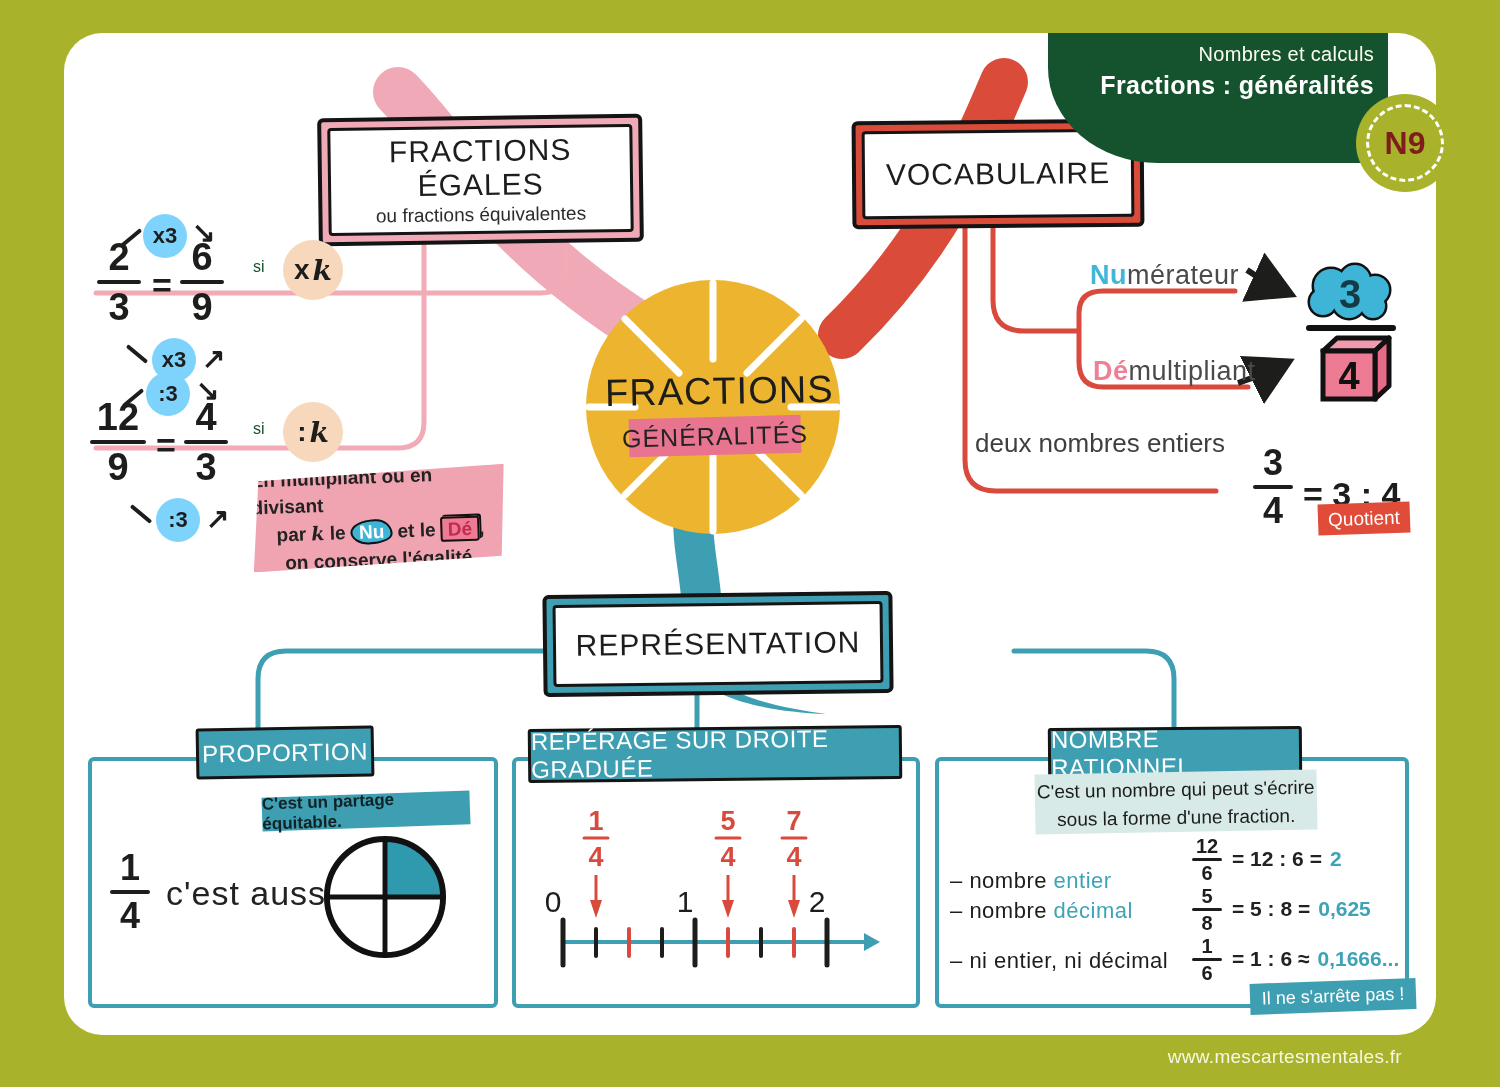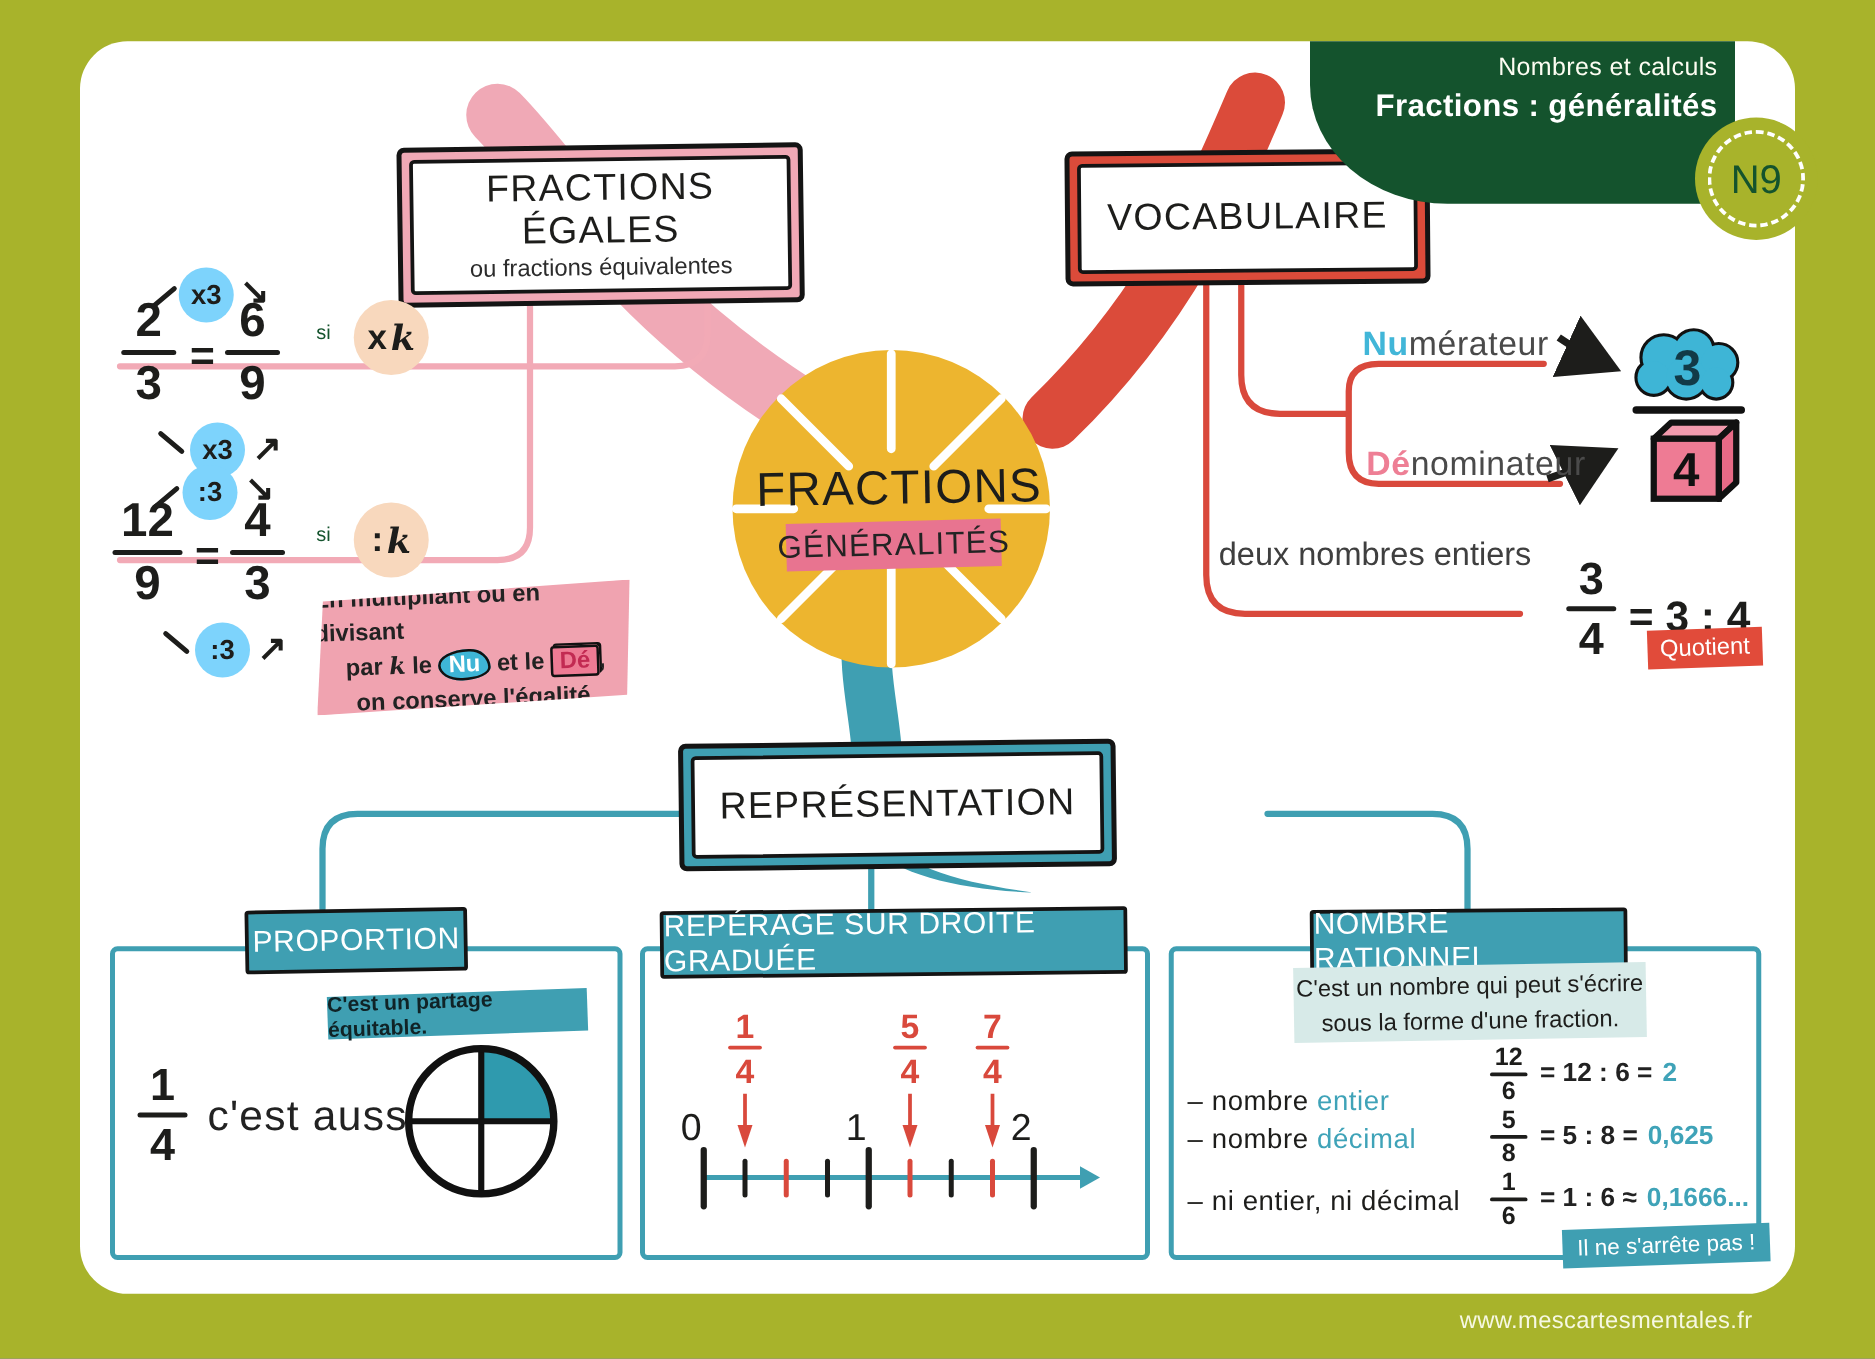--- a/index.html
+++ b/index.html
@@ -8,21 +8,21 @@
   .card{position:absolute;left:64px;top:33px;width:1372px;height:1002px;background:#fff;border-radius:38px;z-index:0;}
   .links{position:absolute;left:0;top:0;width:1500px;height:1087px;z-index:1;pointer-events:none;}
   .abs{position:absolute;z-index:2;}
   
   .corner-blob{position:absolute;left:1048px;top:33px;width:340px;height:130px;background:#14532d;
                border-bottom-left-radius:110px 95px;z-index:3;text-align:right;padding-right:0;}
   .blob-cat{position:absolute;right:14px;top:10px;font-size:20px;color:#fdfdf2;letter-spacing:.3px;}
   .blob-title{position:absolute;right:14px;top:38px;font-size:25px;font-weight:bold;color:#ffffff;letter-spacing:.3px;}
   .n-badge{position:absolute;left:1366px;top:104px;width:72px;height:72px;border-radius:50%;background:#a8b32b;
            border:3px dashed #fff;box-shadow:0 0 0 10px #a8b32b;display:flex;align-items:center;justify-content:center;
-           color:#14532d;font-size:32px;font-weight:normal;z-index:4;}
+           color:#7f1d1d;font-size:32px;font-weight:bold;z-index:4;}
   
   .hd-box{position:absolute;border:4px solid #141414;border-radius:6px;padding:6px;z-index:2;}
   .hd-inner{border:3px solid #141414;border-radius:4px;background:#fff;height:100%;box-sizing:border-box;
             display:flex;flex-direction:column;align-items:center;justify-content:center;text-align:center;}
   .hd-title{font-size:30px;letter-spacing:1px;}
   .hd-sub{font-size:19px;color:#2c2c2c;margin-top:2px;}
   
   .center-title{position:absolute;left:605px;top:370px;width:216px;text-align:center;font-size:38px;letter-spacing:1px;z-index:2;transform:rotate(-1deg);}
   .center-badge{position:absolute;left:629px;top:417px;width:172px;height:38px;background:#e87490;display:flex;align-items:center;justify-content:center;
                 font-size:25px;letter-spacing:1px;color:#232323;z-index:2;transform:rotate(-1.5deg);}
@@ -202,21 +202,21 @@
 
   <div class="hd-box" style="left:852px;top:120px;width:272px;height:88px;background:#db4b3a;transform:rotate(-0.5deg);">
     <div class="hd-inner">
       <div class="hd-title">VOCABULAIRE</div>
     </div>
   </div>
   <div class="vocab-word" style="left:1090px;top:260px;">
     <span class="acc-blue">Nu</span><span>mérateur</span>
   </div>
   <div class="vocab-word" style="left:1093px;top:356px;">
-    <span class="acc-pink">Dé</span><span>nominateur</span>
+    <span class="acc-pink">Dé</span><span>multipliant</span>
   </div>
 
   <svg class="abs" style="left:1293px;top:256px;" width="112" height="152" viewBox="0 0 112 152">
     <g stroke="#111" stroke-width="5" fill="#3eb5d6">
       <circle cx="38" cy="30" r="17"></circle>
         <circle cx="62" cy="24" r="15"></circle>
         <circle cx="82" cy="34" r="14"></circle>
       <circle cx="30" cy="46" r="13"></circle>
         <circle cx="56" cy="46" r="16"></circle>
         <circle cx="80" cy="50" r="12"></circle>

